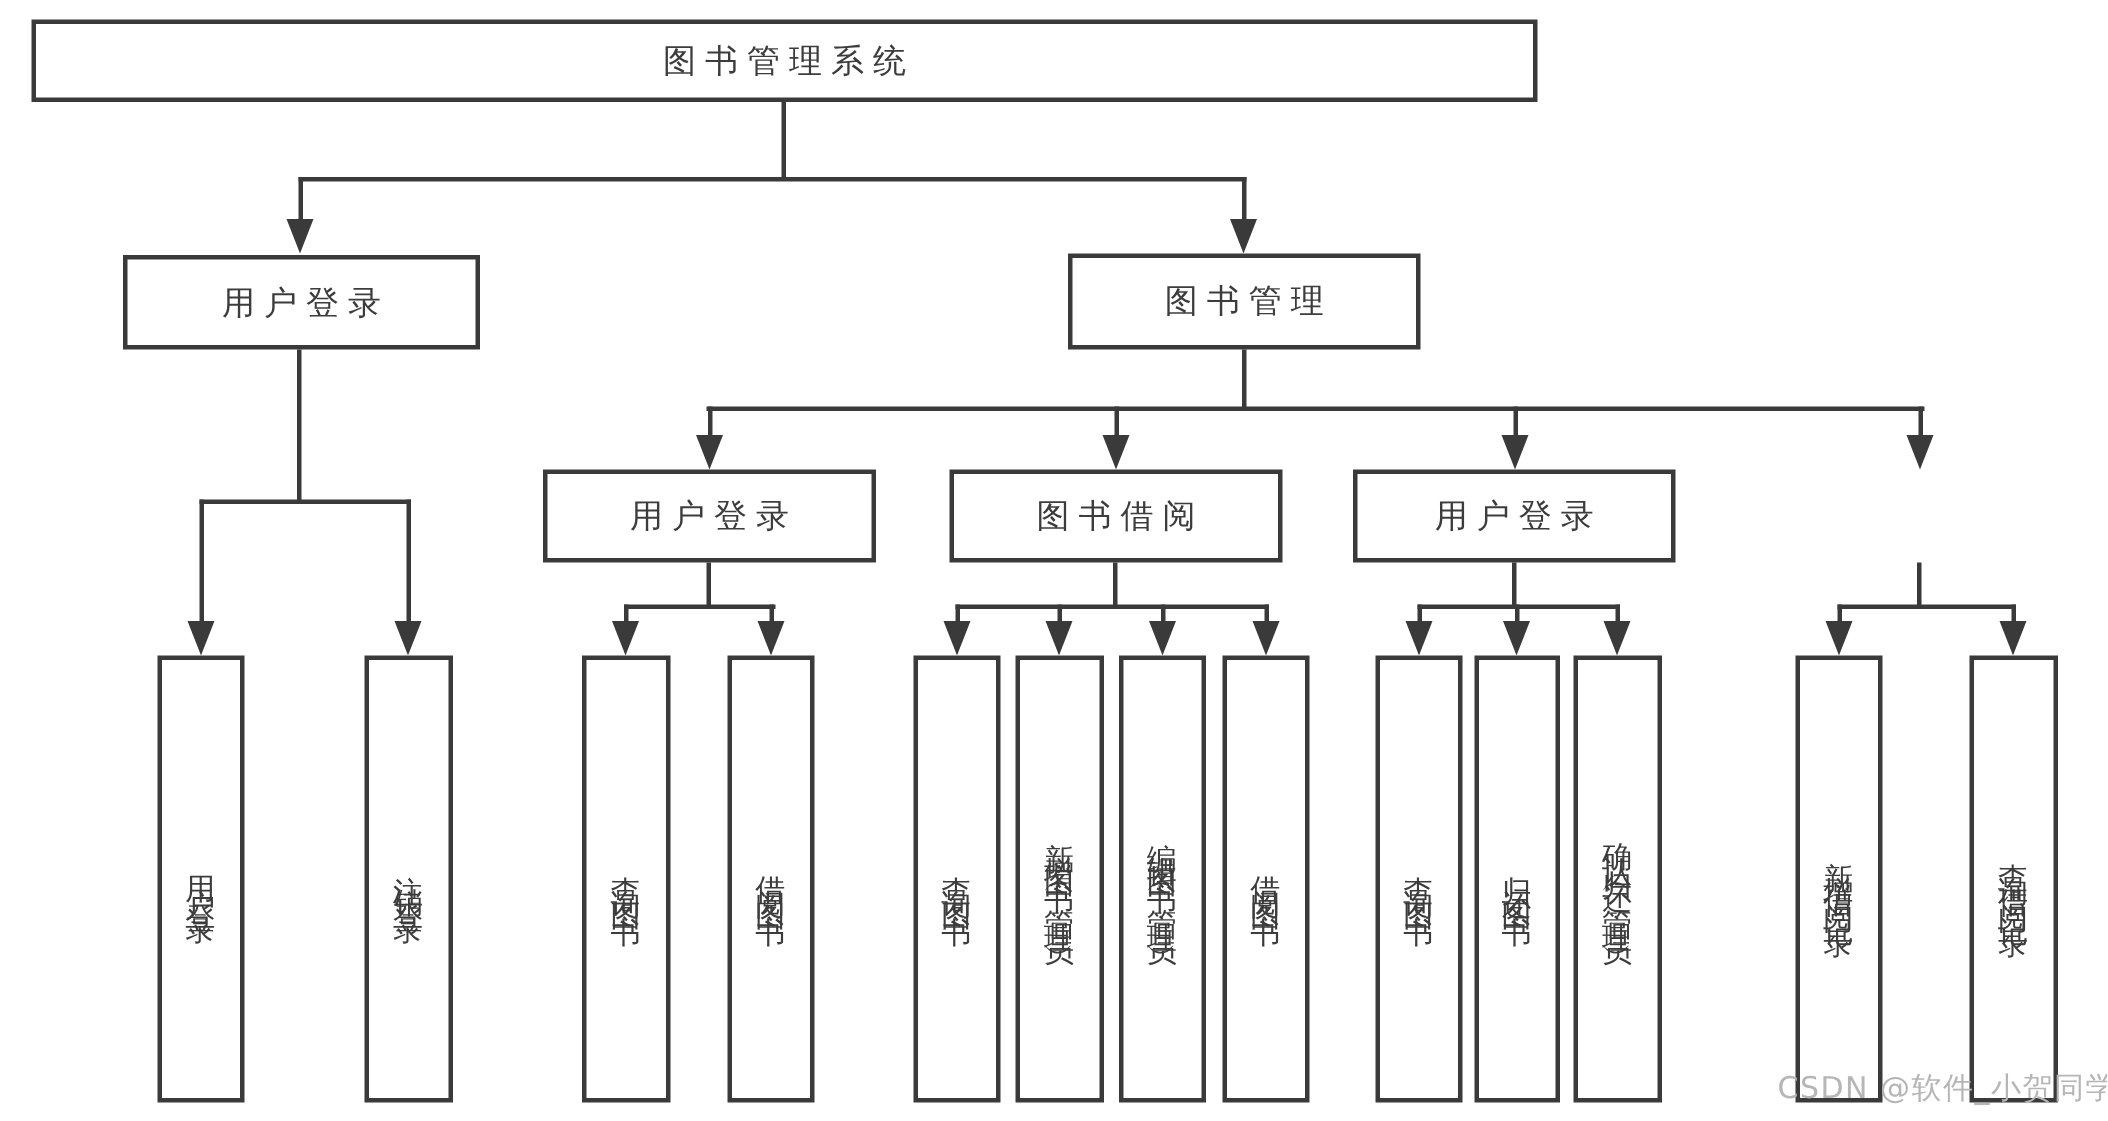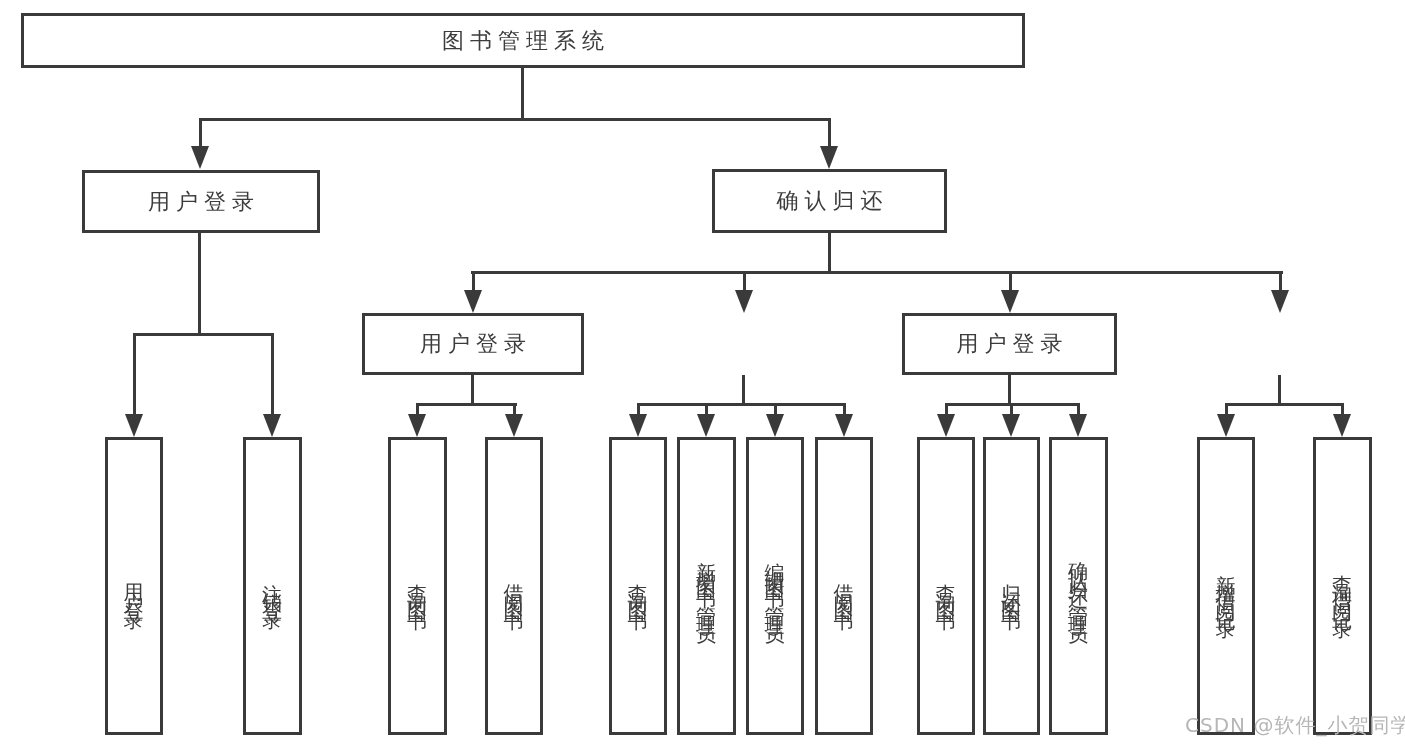--- a/index.html
+++ b/index.html
@@ -67,21 +67,21 @@
   <div class="ln" style="left:199px;top:118px;width:632px;height:3px"></div>
   <div class="ln" style="left:199px;top:118px;width:3px;height:34px"></div>
   <div class="ah" style="left:191px;top:146px"></div>
   <div class="ln" style="left:828px;top:118px;width:3px;height:34px"></div>
   <div class="ah" style="left:820px;top:146px"></div>
 
   <div class="box" style="left:82px;top:170px;width:238px;height:63px">
     <span class="hlbl">用户登录</span>
   </div>
   <div class="box" style="left:712px;top:169px;width:235px;height:64px">
-    <span class="hlbl">确认归还</span>
+    <span class="hlbl">图书管理</span>
   </div>
 
   <div class="ln" style="left:198px;top:233px;width:3px;height:103px"></div>
   <div class="ln" style="left:133px;top:333px;width:141px;height:3px"></div>
   <div class="ln" style="left:133px;top:333px;width:3px;height:85px"></div>
   <div class="ah" style="left:125px;top:414px"></div>
   <div class="ln" style="left:271px;top:333px;width:3px;height:85px"></div>
   <div class="ah" style="left:263px;top:414px"></div>
 
   <div class="ln" style="left:828px;top:233px;width:3px;height:41px"></div>
@@ -90,20 +90,23 @@
   <div class="ah" style="left:464px;top:290px"></div>
   <div class="ln" style="left:743px;top:271px;width:3px;height:24px"></div>
   <div class="ah" style="left:735px;top:290px"></div>
   <div class="ln" style="left:1009px;top:271px;width:3px;height:24px"></div>
   <div class="ah" style="left:1001px;top:290px"></div>
   <div class="ln" style="left:1279px;top:271px;width:3px;height:24px"></div>
   <div class="ah" style="left:1271px;top:290px"></div>
 
   <div class="box" style="left:362px;top:313px;width:222px;height:62px">
     <span class="hlbl">用户登录</span>
+  </div>
+  <div class="box" style="left:633px;top:313px;width:222px;height:62px">
+    <span class="hlbl">图书借阅</span>
   </div>
   <div class="box" style="left:902px;top:313px;width:215px;height:62px">
     <span class="hlbl">用户登录</span>
   </div>
 
   <div class="ln" style="left:471px;top:375px;width:3px;height:31px"></div>
   <div class="ln" style="left:416px;top:403px;width:101px;height:3px"></div>
   <div class="ln" style="left:416px;top:403px;width:3px;height:15px"></div>
   <div class="ah" style="left:408px;top:414px"></div>
   <div class="ln" style="left:513px;top:403px;width:3px;height:15px"></div>

